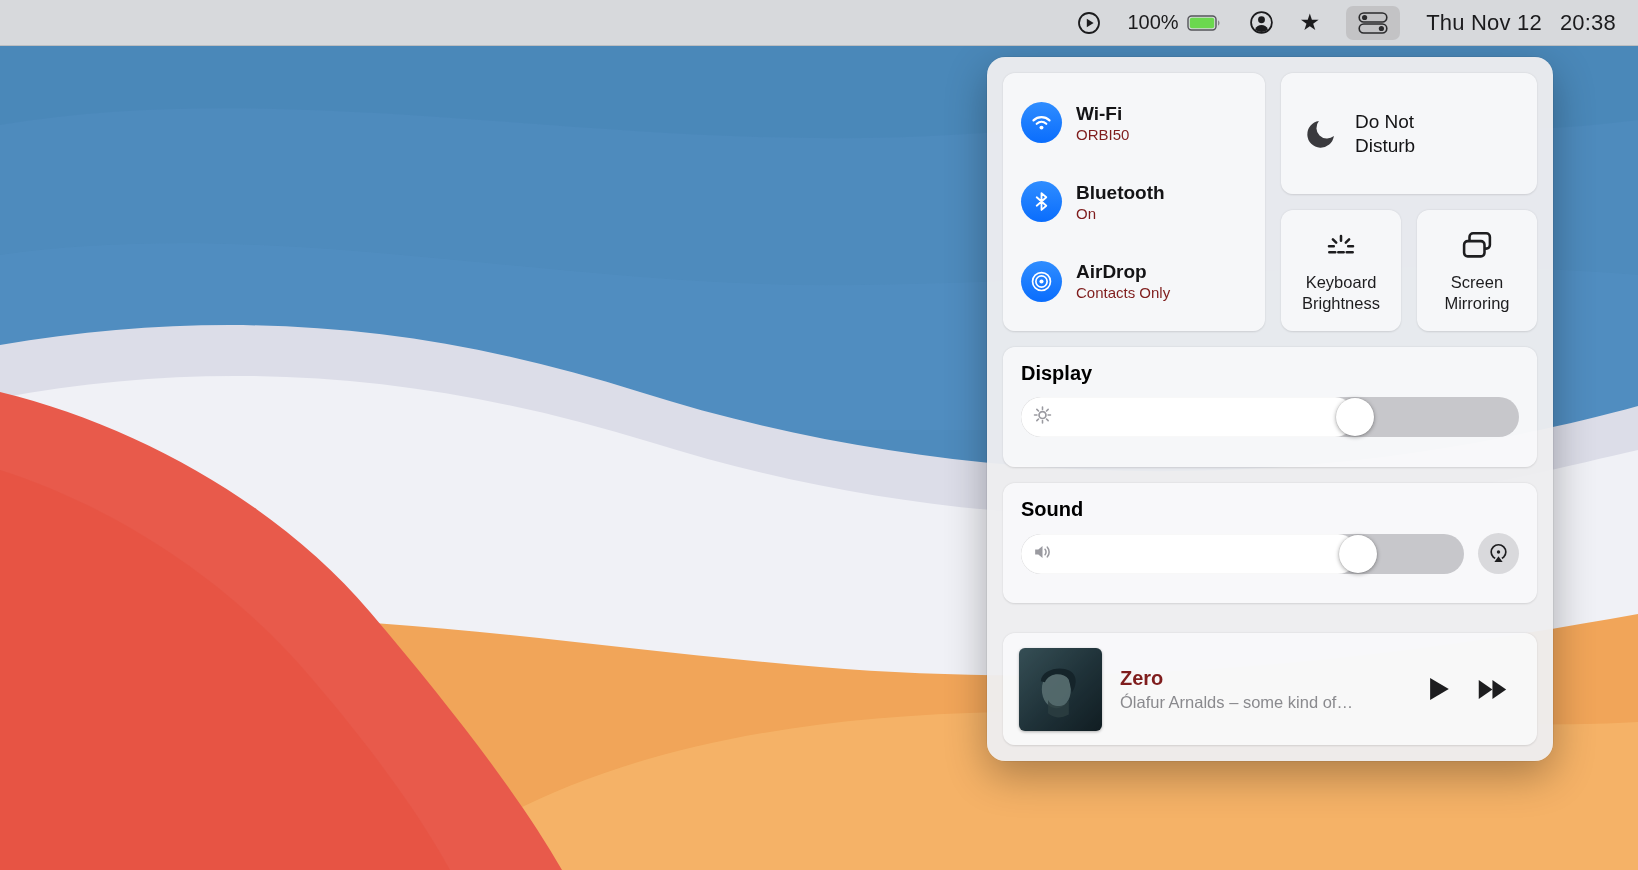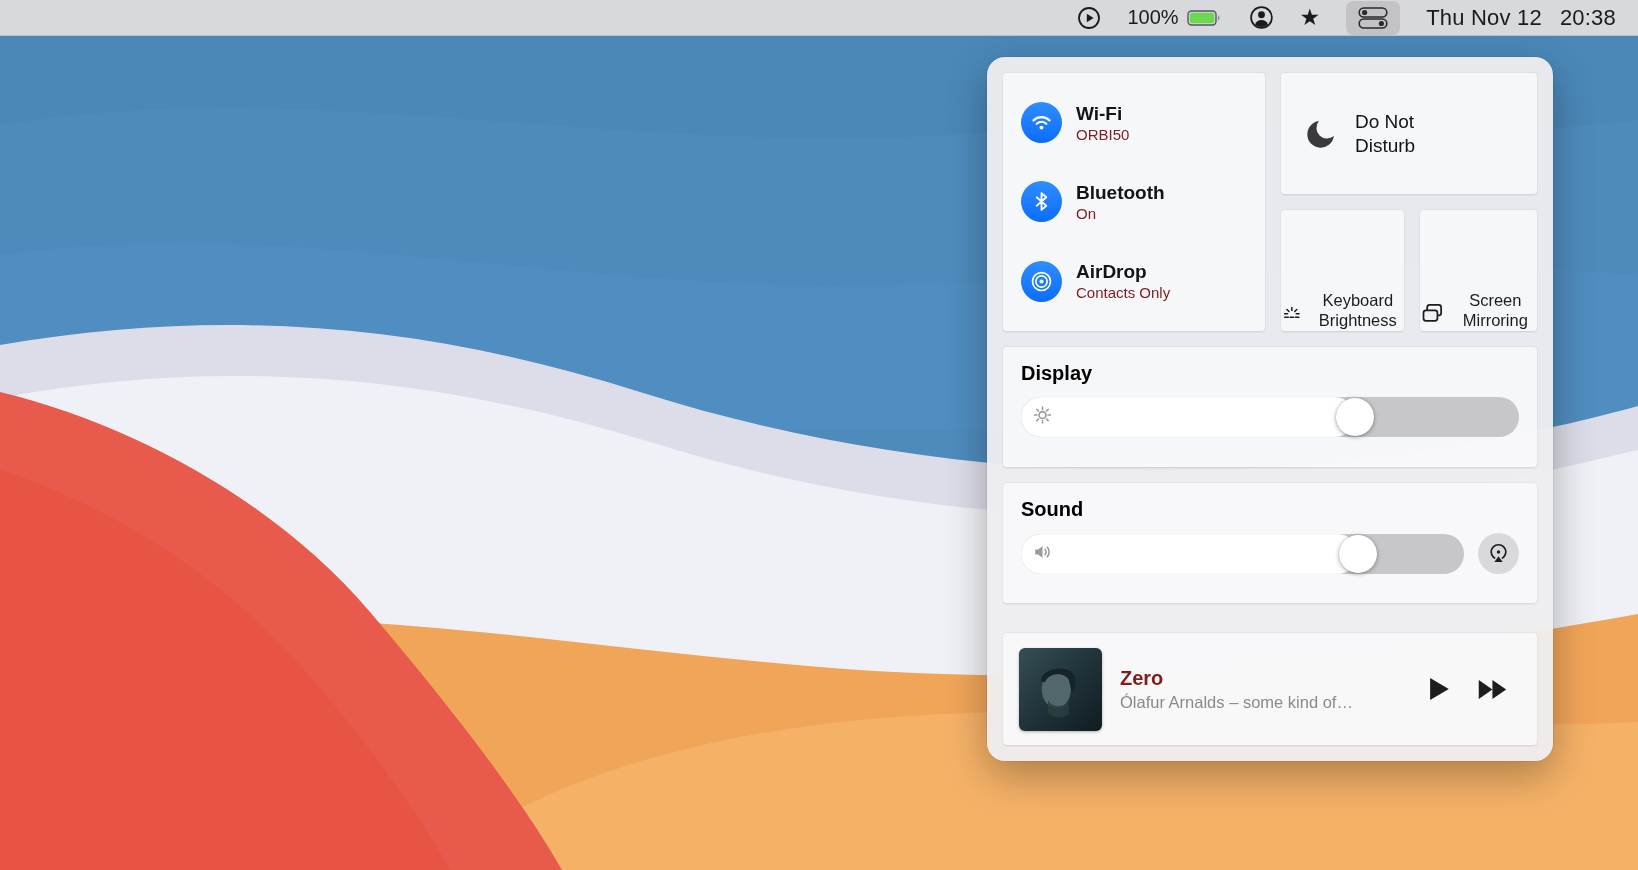--- a/index.html
+++ b/index.html
@@ -6,21 +6,21 @@
   html,body { width:1638px; height:870px; overflow:hidden; }
   body { font-family:"Liberation Sans", sans-serif; color:#1b1b1d; }
   .stage { position:relative; width:1638px; height:870px; overflow:hidden; background:#4e8bbd; }
 
   
   .wallpaper { position:absolute; inset:0; }
   .wallpaper svg { display:block; width:100%; height:100%; }
 
   
   .menubar {
-    position:absolute; top:0; left:0; right:0; height:36px;
+    position:absolute; top:0; left:0; right:0; height:46px;
     background:rgba(220,220,221,0.97);
     border-bottom:1px solid rgba(0,0,0,0.12);
     display:flex; align-items:center; justify-content:flex-end;
     padding-right:22px; gap:26px; z-index:5;
   }
   .mb-item { display:flex; align-items:center; gap:8px; height:34px; }
   .mb-icon svg { display:block; }
   .battery-pct { font-size:20px; font-weight:400; }
   .star-glyph { font-size:23px; line-height:1; }
   .cc-button { background:#c3c3c5; border-radius:7px; padding:5px 12px; display:flex; align-items:center; }
@@ -28,36 +28,36 @@
 
   
   .panel {
     position:absolute; top:57px; left:987px; width:566px;
     background:rgba(237,237,239,0.96);
     border-radius:18px; padding:16px; z-index:4;
     box-shadow:0 14px 42px rgba(0,0,0,0.30), 0 0 0 0.5px rgba(0,0,0,0.10);
   }
   .card {
     background:rgba(252,252,253,0.72);
-    border-radius:4px;
+    border-radius:12px;
     box-shadow:0 0.5px 2px rgba(0,0,0,0.12);
   }
   .row1 { display:flex; gap:16px; }
   .connectivity { flex:0 0 262px; height:258px; display:flex; flex-direction:column; justify-content:space-around; padding:10px 0; }
   .conn-row { display:flex; align-items:center; gap:14px; padding:0 18px; cursor:default; }
   .conn-icon { width:41px; height:41px; border-radius:50%; background:linear-gradient(180deg,#2f8dff,#0a6dfd); flex:none; display:flex; align-items:center; justify-content:center; }
   .conn-text { display:flex; flex-direction:column; gap:1px; }
   .conn-label { font-size:19px; font-weight:700; color:#141416; }
   .conn-status { font-size:15px; color:#7f1d1d; }
 
   .right-col { flex:1; display:flex; flex-direction:column; gap:16px; }
   .dnd-card { height:121px; display:flex; align-items:center; gap:16px; padding-left:22px; }
   .dnd-label { font-size:19px; font-weight:400; width:112px; line-height:1.25; color:#141416; }
   .square-row { display:flex; gap:16px; flex:1; }
-  .square-card { flex:1; display:flex; flex-direction:row; align-items:flex-end; justify-content:center; gap:9px; text-align:center; }
+  .square-card { flex:1; display:flex; flex-direction:column; align-items:center; justify-content:center; gap:9px; text-align:center; }
   .square-label { font-size:16.5px; line-height:1.25; color:#1d1d1f; }
 
   .module { margin-top:16px; height:120px; padding:15px 18px; }
   .module-title { font-size:20px; font-weight:700; color:#000000; margin-bottom:12px; }
 
   .slider { position:relative; height:40px; border-radius:20px; background:#c7c7cb; }
   .slider-fill { position:absolute; left:0; top:0; bottom:0; background:#ffffff; border-radius:20px; box-shadow:inset 0 0 0 0.5px rgba(0,0,0,0.06); }
   .slider-icon { position:absolute; left:11px; top:50%; transform:translateY(-50%); pointer-events:none; }
   .slider-thumb {
     position:absolute; top:1px; width:38px; height:38px; border-radius:50%;

